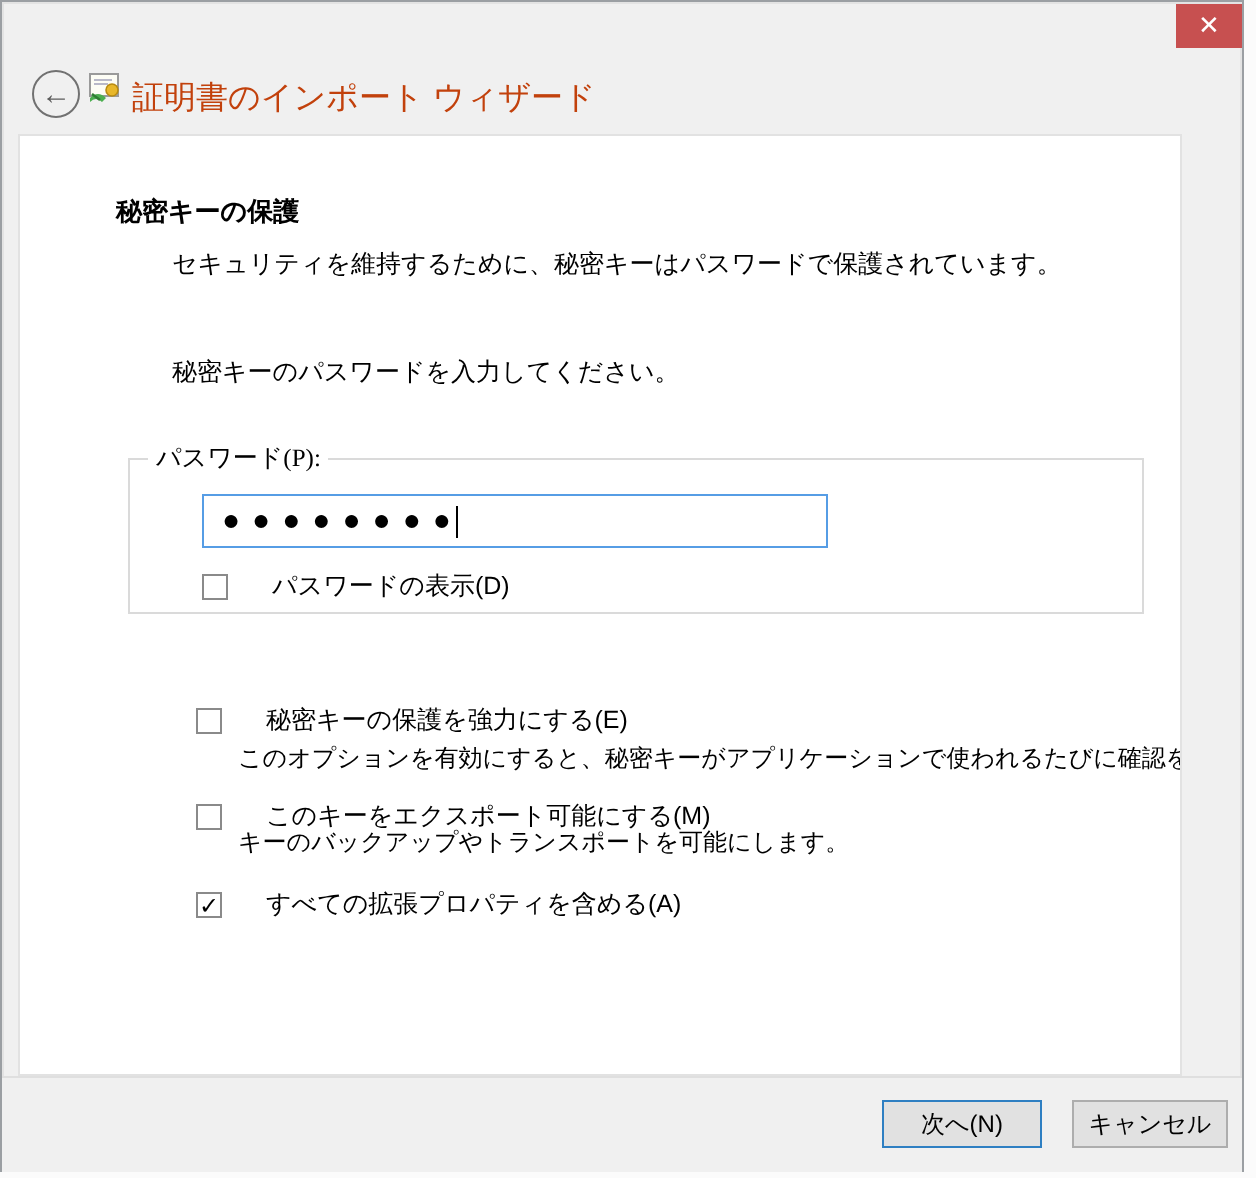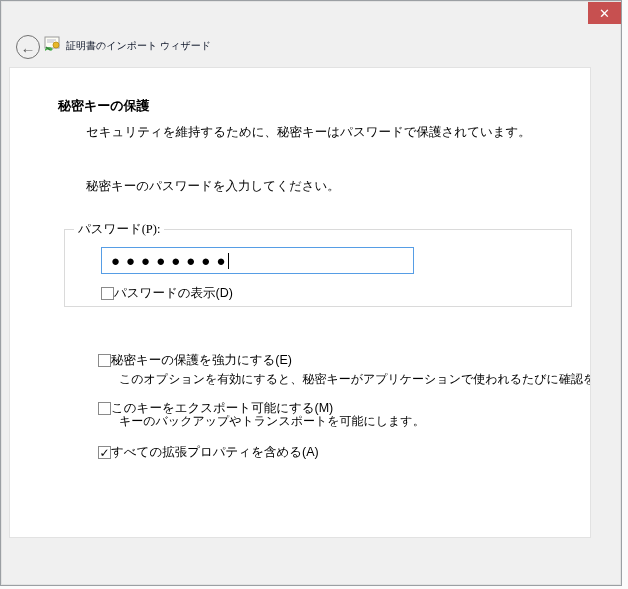--- a/index.html
+++ b/index.html
@@ -27,21 +27,21 @@
   
   .back-btn {
     position:absolute; left:15px; top:34px; width:24px; height:24px;
     border:1px solid #717171; border-radius:50%;
     display:flex; align-items:center; justify-content:center;
     color:#5c5c5c; font-size:15px; line-height:1; background:transparent;
   }
   .cert-icon { position:absolute; left:43px; top:35px; width:17px; height:16px; }
   .header-title {
     position:absolute; left:65px; top:38px;
-    font-size:10px; color:#0f172a; white-space:nowrap;
+    font-size:16px; color:#c2410c; white-space:nowrap;
   }
   
   .panel {
     position:absolute; left:8px; top:66px; width:582px; height:471px;
     background:#fff; border:1px solid #e2e2e2; overflow:hidden;
   }
   .heading { position:absolute; left:48px; top:29px; font-size:13px; font-weight:bold; white-space:nowrap; }
   .subheading { position:absolute; left:76px; top:56px; font-size:12.5px; white-space:nowrap; }
   .prompt { position:absolute; left:76px; top:110px; font-size:12.5px; white-space:nowrap; }
   .groupbox {
@@ -54,21 +54,21 @@
     font-size:12.5px; white-space:nowrap;
   }
   .password-box {
     position:absolute; left:91px; top:179px; width:313px; height:27px;
     background:#fff; border:1px solid #569de5;
     display:flex; align-items:center; padding-left:9px;
   }
   .pw-dots { font-size:15px; letter-spacing:6px; line-height:1; color:#000; }
   .caret { display:inline-block; width:1px; height:16px; background:#000; margin-left:-3px; }
   .cb-row {
-    position:absolute; display:flex; align-items:center; gap:0;
+    position:absolute; display:flex; align-items:center; gap:22px;
     font-size:12.5px; white-space:nowrap;
   }
   .cb {
     width:13px; height:13px; background:#fff; border:1px solid #8a8a8a;
     flex:0 0 auto; display:flex; align-items:center; justify-content:center;
     font-size:12px; line-height:1; color:#000; font-weight:bold;
   }
   .desc {
     position:absolute; font-size:12px; color:#000; white-space:nowrap;
   }
@@ -146,14 +146,19 @@
     <div class="desc" style="left:109px; top:345px;text-align:center;">キーのバックアップやトランスポートを可能にします。</div>
 
     <div class="cb-row" style="left:88px; top:376px;">
       <span class="cb">
           <span>✓</span>
         </span>
       <span>すべての拡張プロパティを含める(A)</span>
     </div>
   </div>
 
+  <div class="footer-wrap">
+    <div class="footer" style="left:-8px; top:0;"></div>
+    <button class="btn btn-next">次へ(N)</button>
+    <button class="btn btn-cancel">キャンセル</button>
+  </div>
 
 </div>
 
 </body></html>

